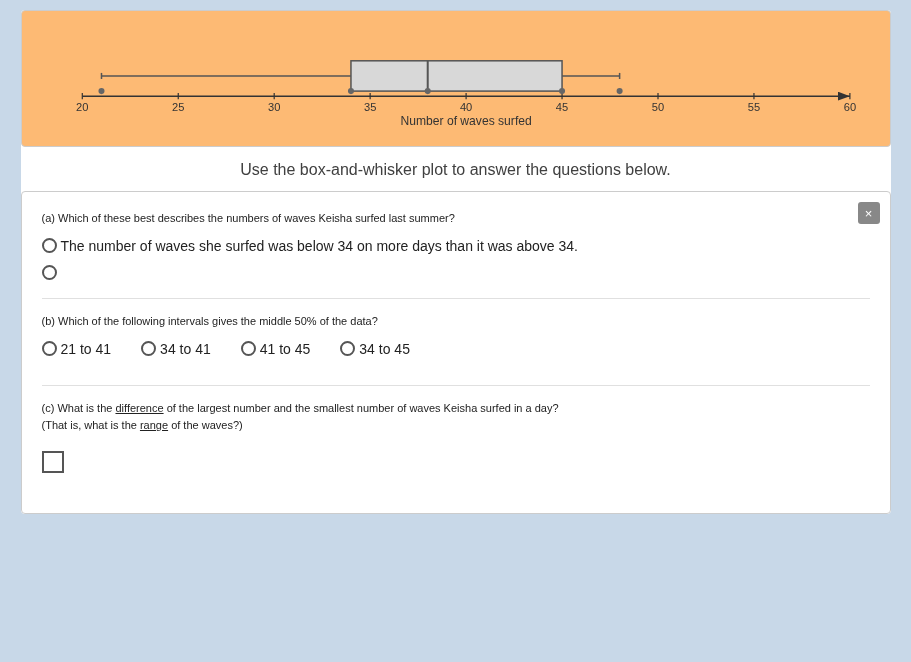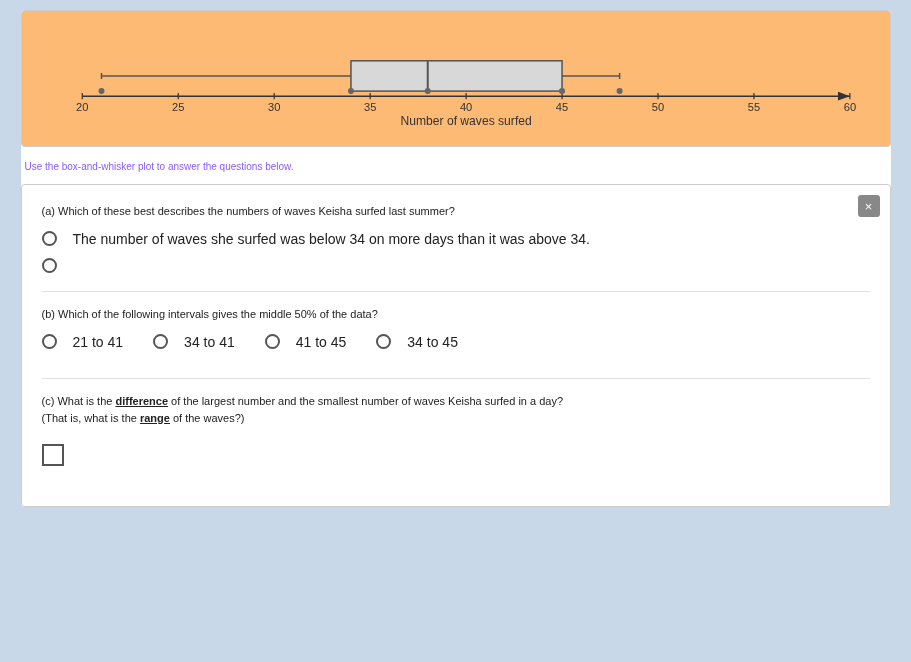--- a/index.html
+++ b/index.html
@@ -35,24 +35,25 @@
       width: 100%;
     }
 
     .plot-svg {
       width: 100%;
       height: 100%;
     }
 
     
     .instructions {
-      font-size: 10px;
-      color: #8b5cf6;
+      font-size: 16px;
+      color: #404040;
       margin-bottom: 12px;
       padding: 0 4px;
+      text-align: center;
     }
 
     
     .questions-card {
       background: #fff;
       border: 1px solid #ccc;
       border-radius: 4px;
       padding: 18px 20px;
       position: relative;
     }
@@ -81,21 +82,21 @@
     .question-label {
       font-size: 11px;
       color: #222;
       margin-bottom: 10px;
       line-height: 1.5;
     }
 
     .radio-option {
       display: flex;
       align-items: flex-start;
-      gap: 16px;
+      gap: 4px;
       margin-bottom: 8px;
       cursor: pointer;
     }
 
     .radio-circle {
       width: 15px;
       height: 15px;
       border-radius: 50%;
       border: 2px solid #555;
       background: #fff;
@@ -125,21 +126,20 @@
       width: 22px;
       height: 22px;
       border: 2px solid #555;
       background: #fff;
       display: inline-block;
       margin-top: 8px;
     }
 
     .underline {
       text-decoration: underline;
-      font-weight: bold;
     }
   </style>
 </head>
 <body>
 
 <div class="main-container">
 
   <div class="plot-container">
     <div class="plot-area">
       <svg class="plot-svg" viewBox="0 0 800 90">

